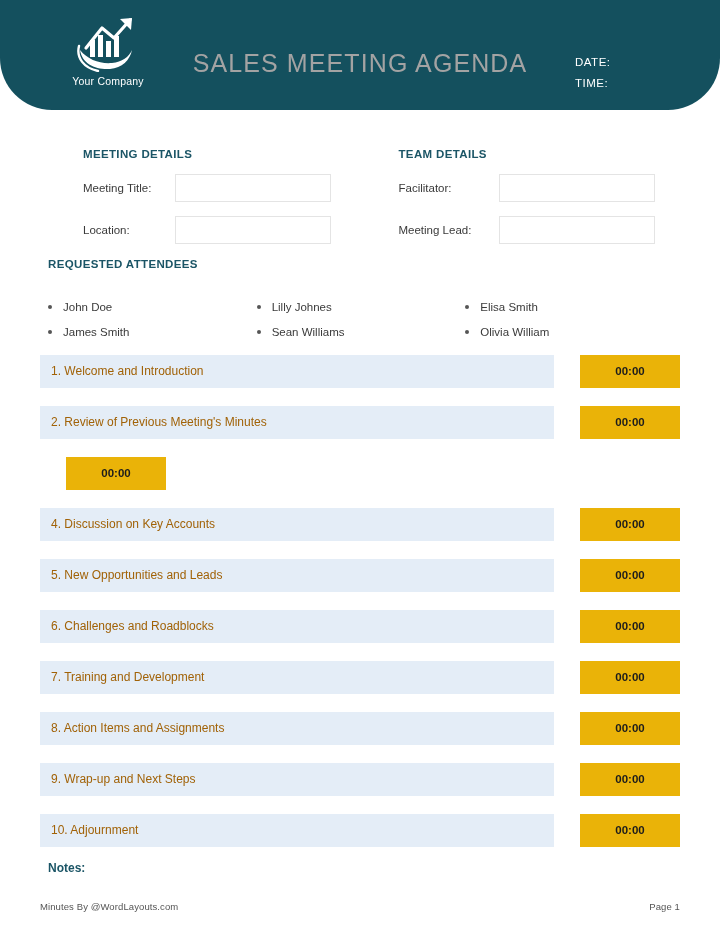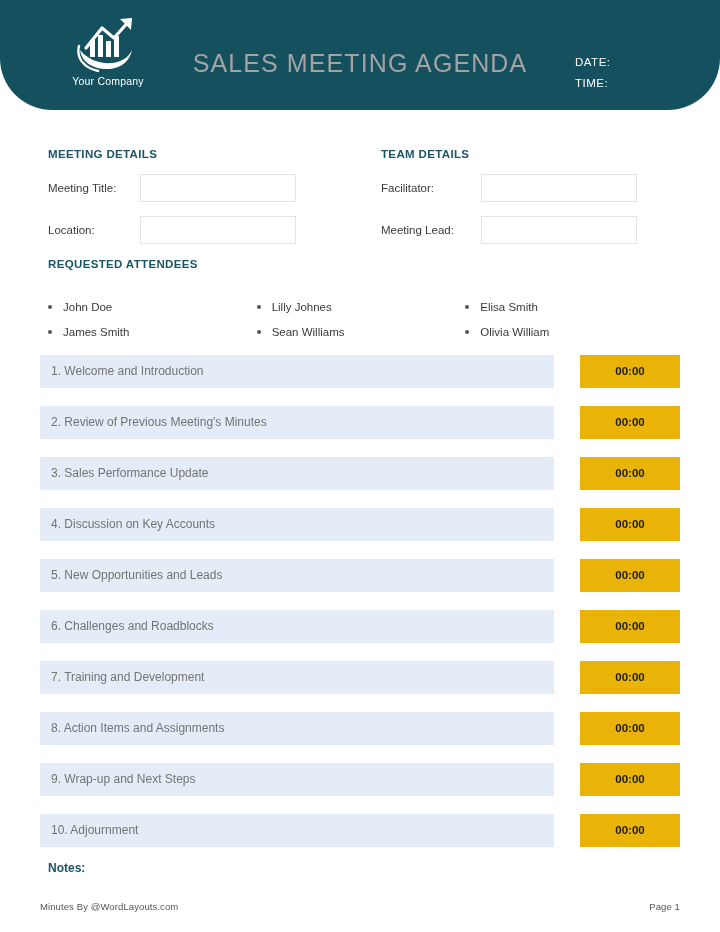--- a/index.html
+++ b/index.html
@@ -90,20 +90,21 @@
 
   
   .details {
     position: absolute;
     top: 148px;
     left: 48px;
     width: 626px;
   }
   .details-cols {
     display: flex;
+    margin-left: 35px;
   }
   .det-col { width: 50%; }
   .det-col.right { padding-left: 20px; }
 
   .field-row {
     display: flex;
     align-items: center;
     margin-top: 14px;
   }
   .field-label {
@@ -164,21 +165,21 @@
     align-items: stretch;
     margin-bottom: 18px;
   }
   .ag-item {
     background: #e4edf7;
     height: 33px;
     line-height: 33px;
     flex: 1;
     padding-left: 11px;
     font-size: 12px;
-    color: #737373;
+    color: #a16207;
     overflow: hidden;
     white-space: nowrap;
   }
   .ag-time {
     background: #eab308;
     width: 100px;
     margin-left: 26px;
     height: 33px;
     line-height: 33px;
     text-align: center;
@@ -317,21 +318,20 @@
   <div class="agenda" id="agenda-list">
       <div class="ag-row">
         <div class="ag-item">1. Welcome and Introduction</div>
         <div class="ag-time">00:00</div>
       </div>
       <div class="ag-row">
         <div class="ag-item">2. Review of Previous Meeting's Minutes</div>
         <div class="ag-time">00:00</div>
       </div>
       <div class="ag-row">
-        <div class="ag-item">3. Sales Performance Update</div>
         <div class="ag-time">00:00</div>
       </div>
       <div class="ag-row">
         <div class="ag-item">4. Discussion on Key Accounts</div>
         <div class="ag-time">00:00</div>
       </div>
       <div class="ag-row">
         <div class="ag-item">5. New Opportunities and Leads</div>
         <div class="ag-time">00:00</div>
       </div>

